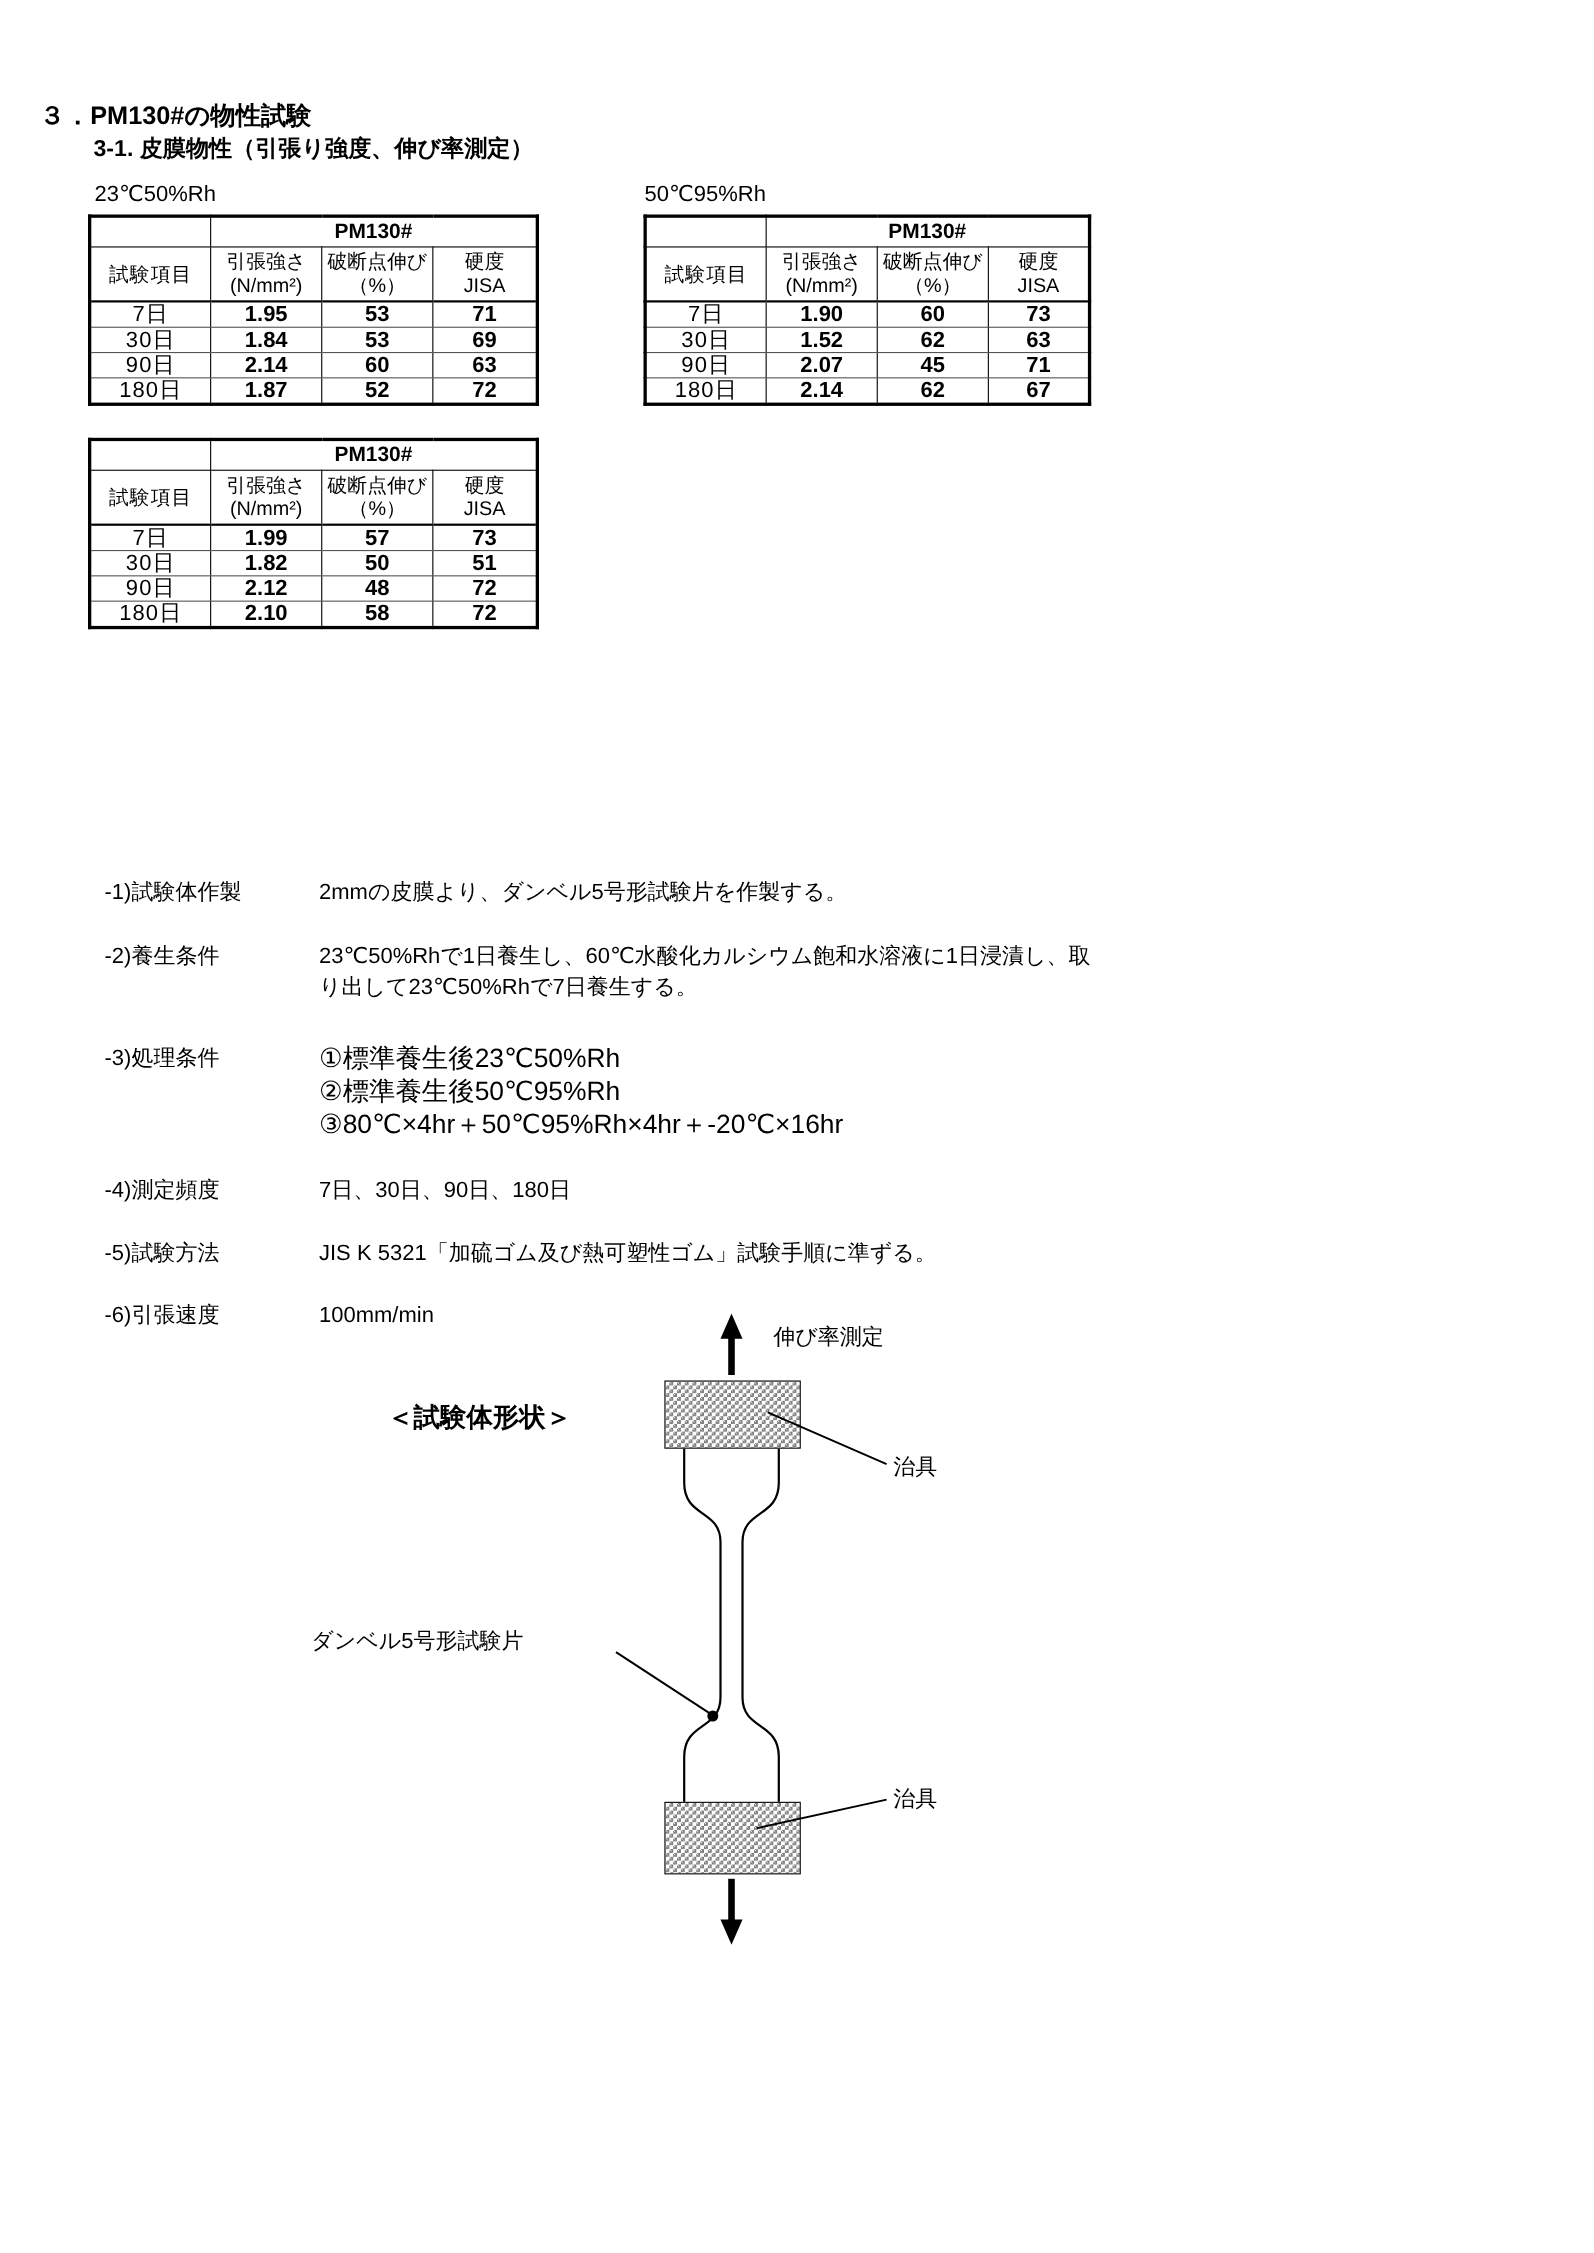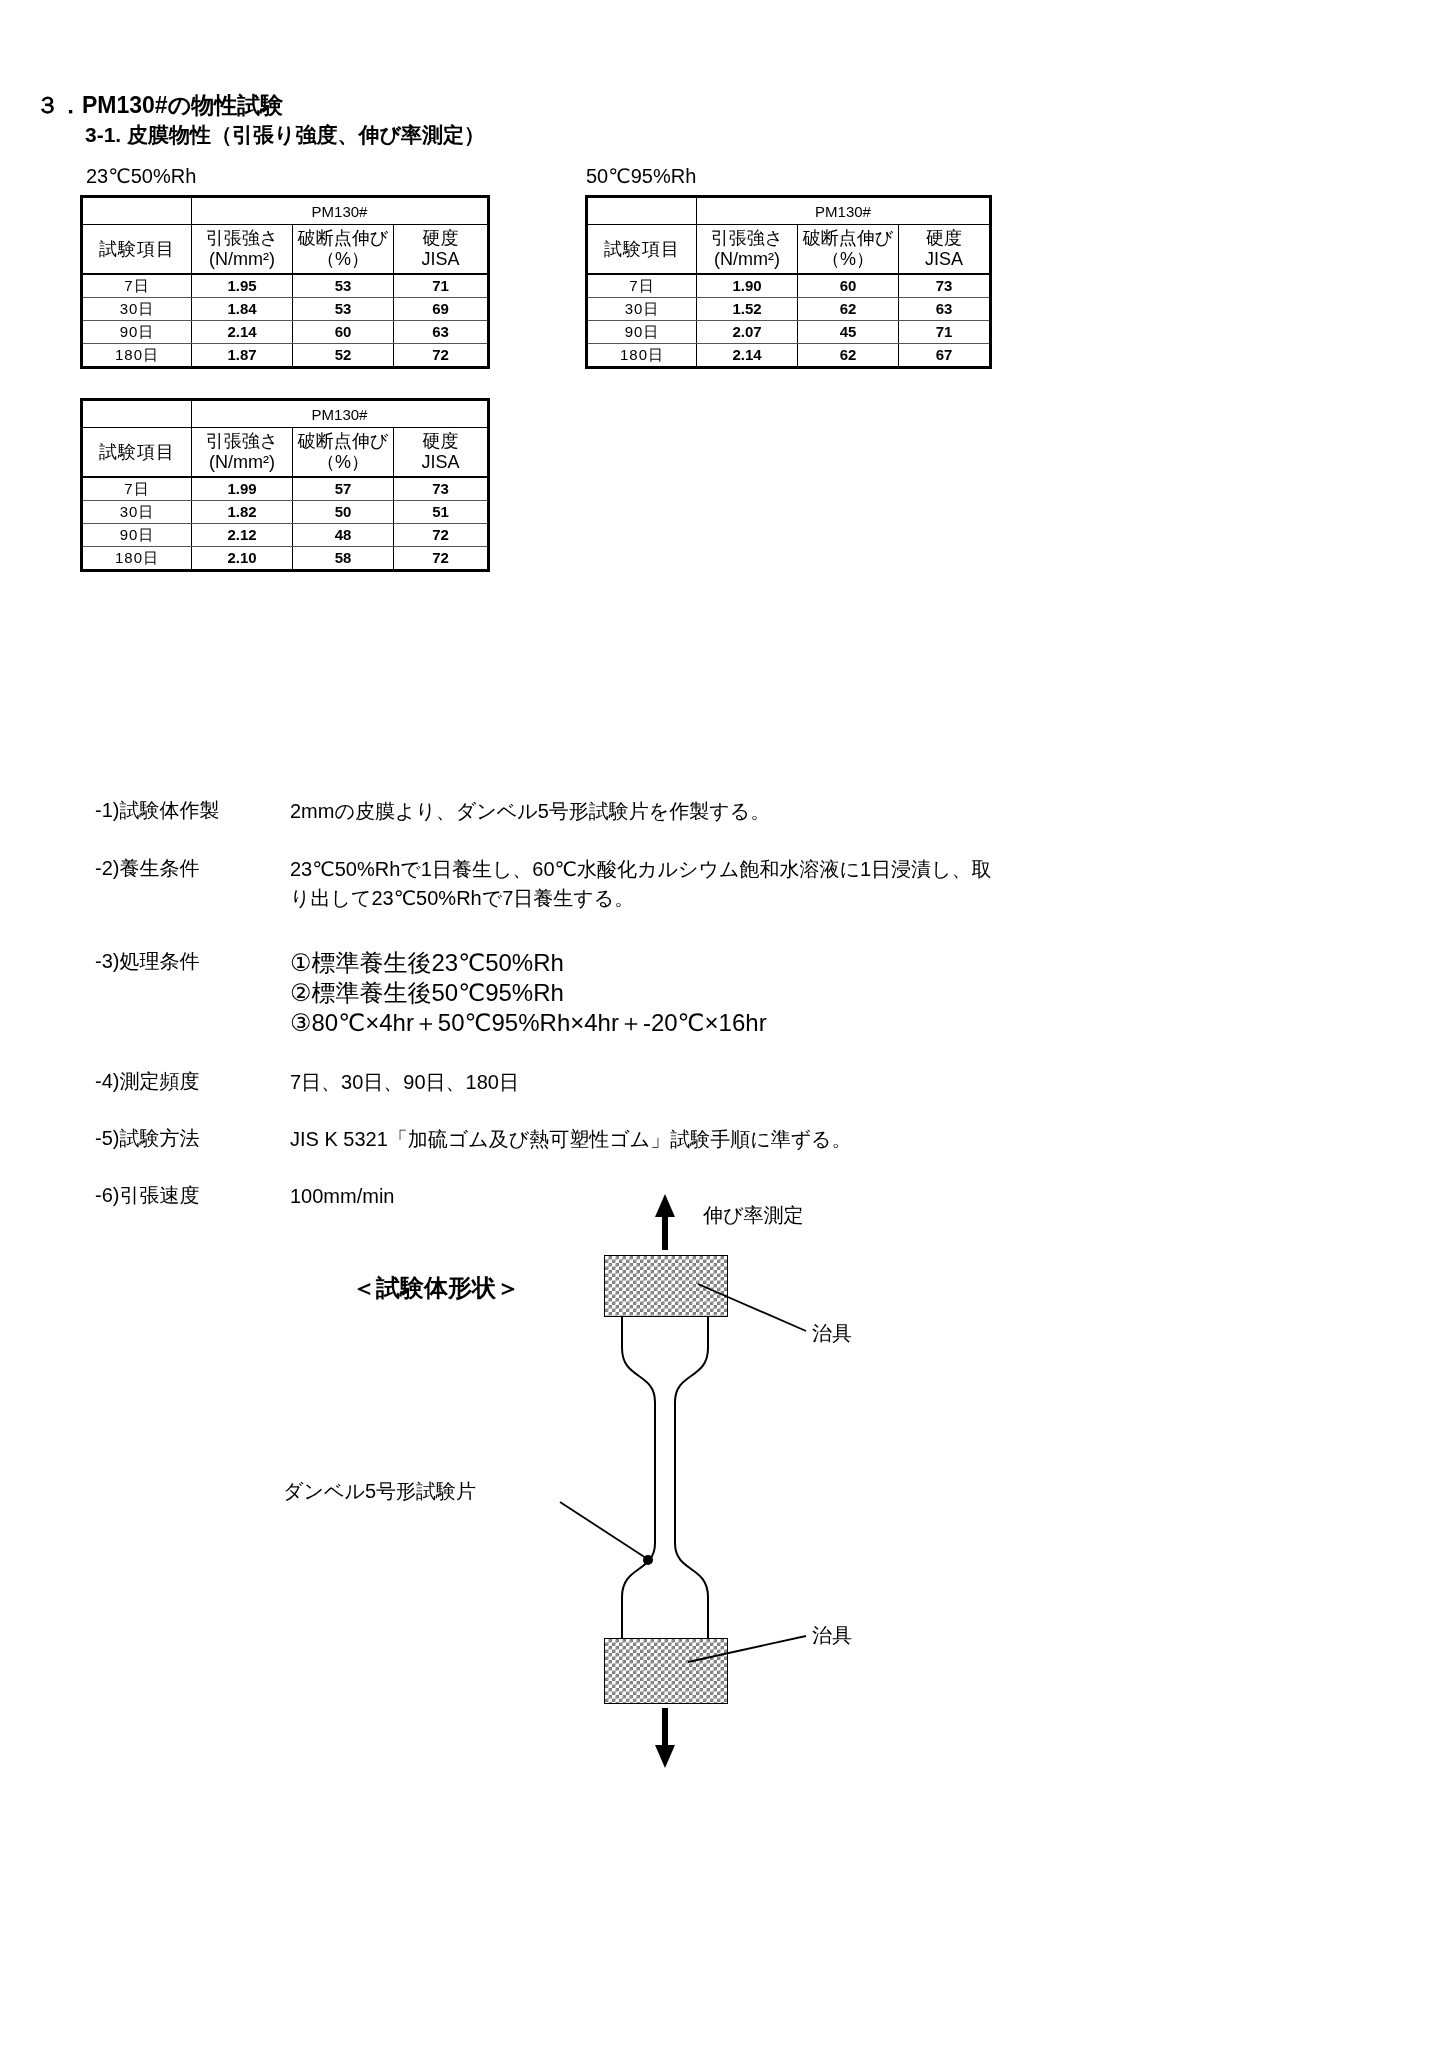--- a/index.html
+++ b/index.html
@@ -22,24 +22,24 @@
     table-layout:fixed;
     border:3px solid #000;
   }
   table.dtable td{
     border:1px solid #000;
     text-align:center;
     vertical-align:middle;
     padding:0;
     overflow:hidden;
   }
-  tr.ghead td{height:26px;font-size:15px;border-bottom:1.5px solid #000;}
+  tr.ghead td{height:26px;font-size:19px;border-bottom:1.5px solid #000;font-weight:bold;}
   tr.chead td{height:48px;font-size:18px;line-height:21px;border-bottom:2.5px solid #000;}
   tr.chead td div{line-height:21px;}
-  tr.drow td{height:22px;line-height:22px;font-size:15px;border-top:1px solid #555;border-bottom:1px solid #555;}
+  tr.drow td{height:22px;line-height:22px;font-size:20px;border-top:1px solid #555;border-bottom:1px solid #555;}
   td.c1{border-right:2.5px solid #000;letter-spacing:1px;}
   td.c3r{border-right:2.5px solid #000;}
   td.num{font-weight:bold;}
 
   .note-label{font-size:20px;white-space:nowrap;}
   .note-desc{font-size:20px;line-height:29px;}
   .note-line{font-size:24px;line-height:30px;white-space:nowrap;}
 
   .diag-label{font-size:20px;white-space:nowrap;}
   .diag-heading{font-size:24px;font-weight:bold;white-space:nowrap;}

